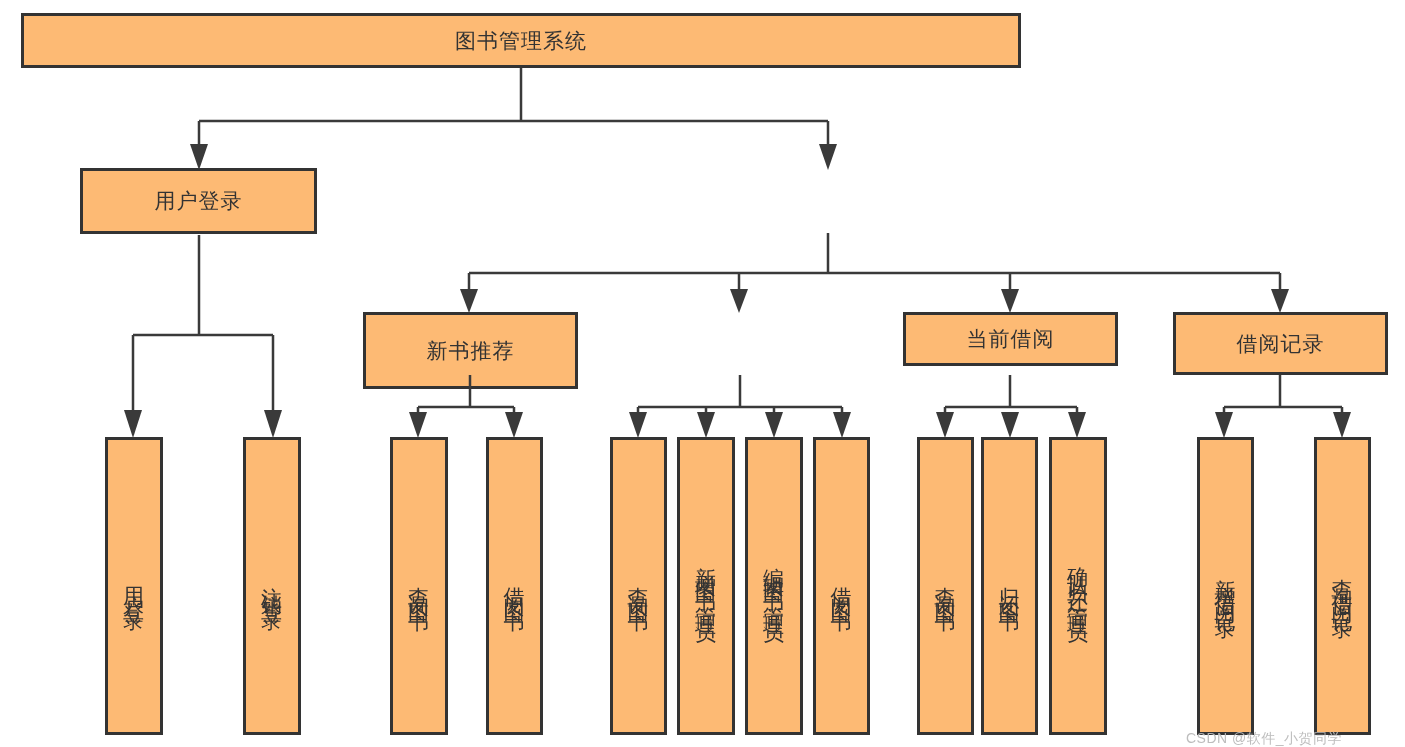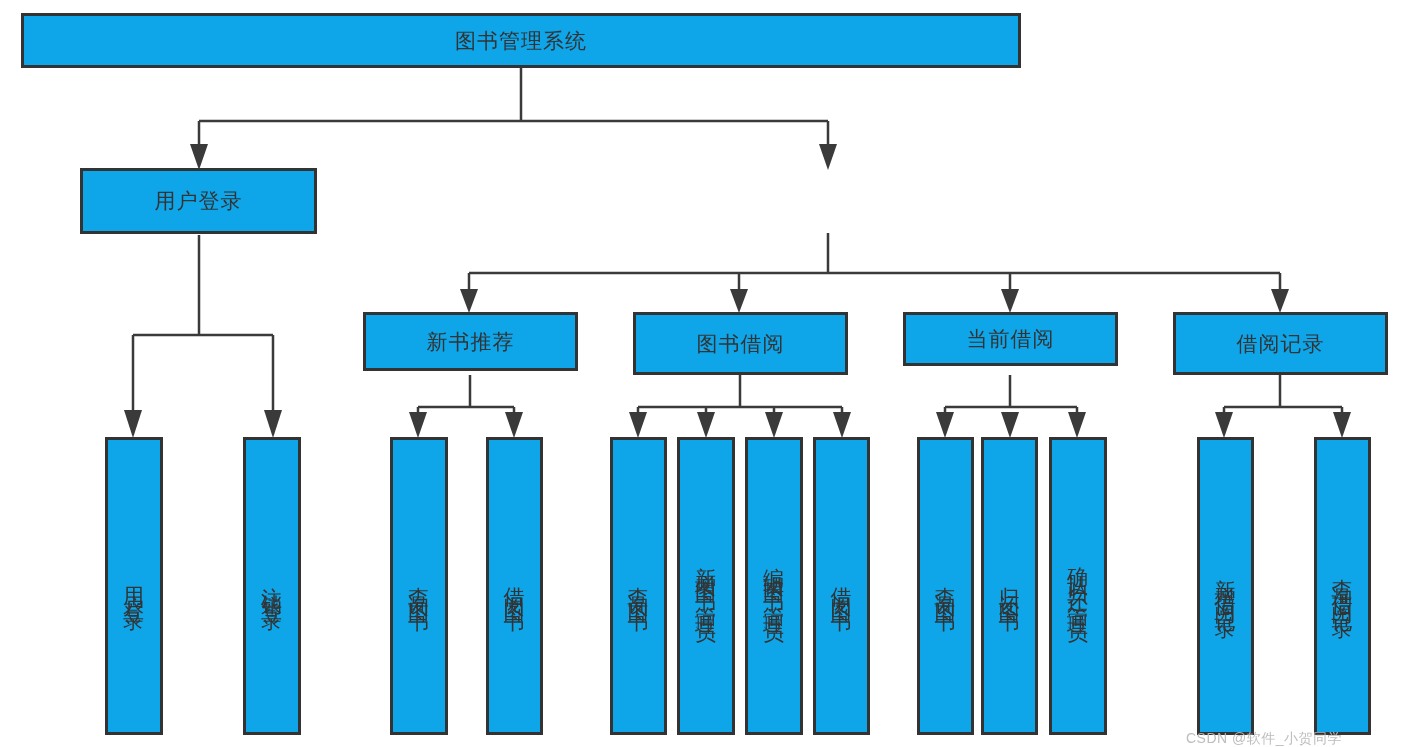--- a/index.html
+++ b/index.html
@@ -1,21 +1,21 @@
 <!DOCTYPE html>
 <html><head>
 <meta charset="utf-8">
 <style>
   html,body{margin:0;padding:0;background:#fff;}
   .canvas{
     position:relative;width:1405px;height:747px;background:#ffffff;overflow:hidden;
     font-family:"Liberation Sans","DejaVu Sans",sans-serif;color:#333333;
   }
   .box{
-    position:absolute;box-sizing:border-box;border:3px solid #333333;background:#0ea5e9;
+    position:absolute;box-sizing:border-box;border:3px solid #333333;background:#fdba74;
     display:flex;align-items:center;justify-content:center;text-align:center;
   }
   .hbox{font-size:21px;letter-spacing:1px;}
   .vbox{
     writing-mode:vertical-rl;text-orientation:mixed;
     font-size:21px;letter-spacing:8px;line-height:1;
   }
   .connectors{position:absolute;left:0;top:0;width:1405px;height:747px;pointer-events:none;z-index:3;}
   .watermark{
     position:absolute;left:1186px;top:730px;z-index:5;
@@ -71,22 +71,21 @@
 
       <polygon points="1215,412 1233,412 1224,438"></polygon>
       <polygon points="1333,412 1351,412 1342,438"></polygon>
     </g>
   </svg>
 
   <div class="box hbox" style="left:21px;top:13px;width:1000px;height:55px">图书管理系统</div>
 
   <div class="box hbox" style="left:80px;top:168px;width:237px;height:66px">用户登录</div>
 
-  <div class="box hbox" style="left:363px;top:312px;width:215px;height:59px">新书推荐</div>
-  <div class="box hbox" style="left:633px;top:312px;width:215px;height:63px">图书借阅</div>
+  <div class="box hbox" style="left:363px;top:312px;width:215px;height:77px">新书推荐</div>
   <div class="box hbox" style="left:903px;top:312px;width:215px;height:54px">当前借阅</div>
   <div class="box hbox" style="left:1173px;top:312px;width:215px;height:63px">借阅记录</div>
 
   <div class="box vbox" style="left:105px;top:437px;width:58px;height:298px">用户登录</div>
   <div class="box vbox" style="left:243px;top:437px;width:58px;height:298px">注销登录</div>
 
   <div class="box vbox" style="left:390px;top:437px;width:58px;height:298px">查询图书</div>
   <div class="box vbox" style="left:486px;top:437px;width:57px;height:298px">借阅图书</div>
 
   <div class="box vbox" style="left:610px;top:437px;width:57px;height:298px">查询图书</div>

